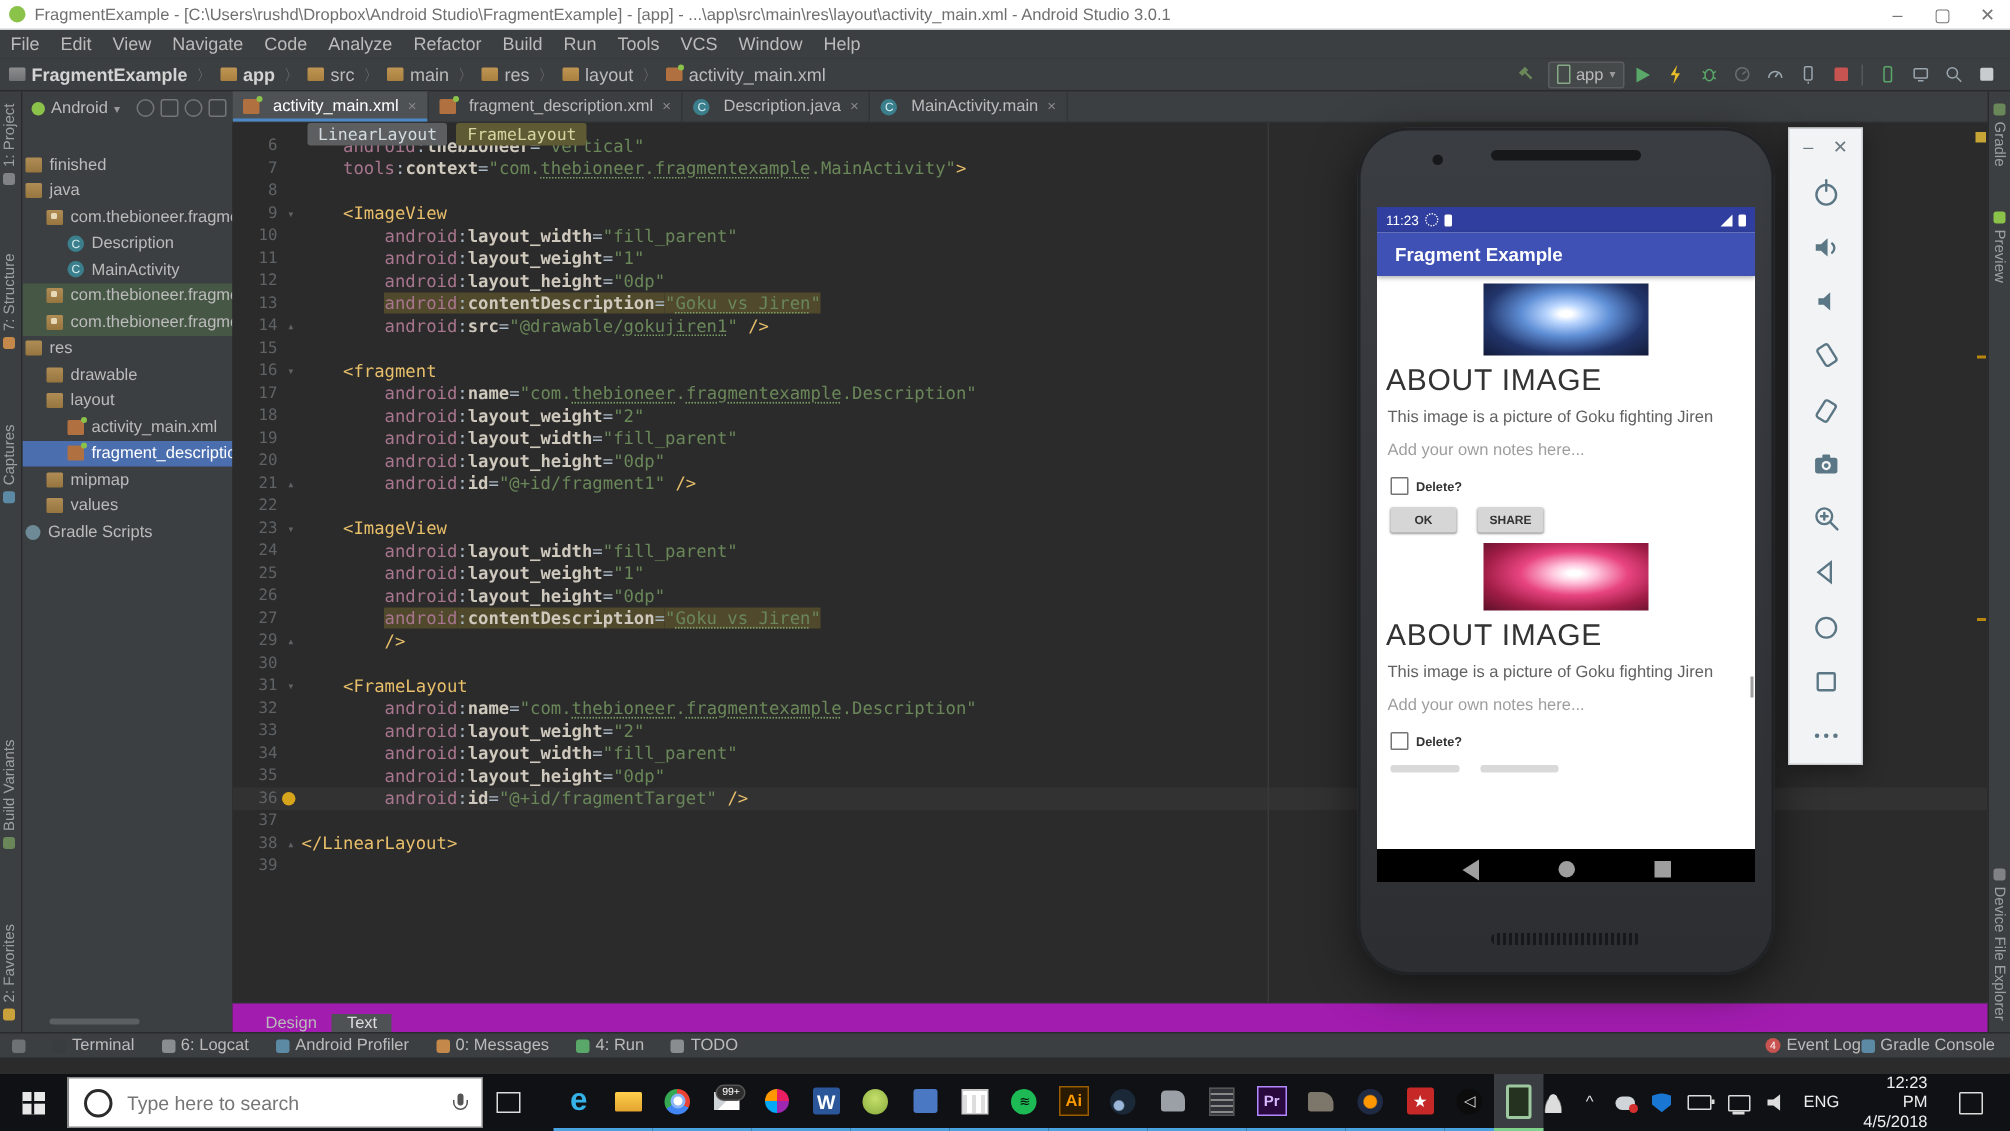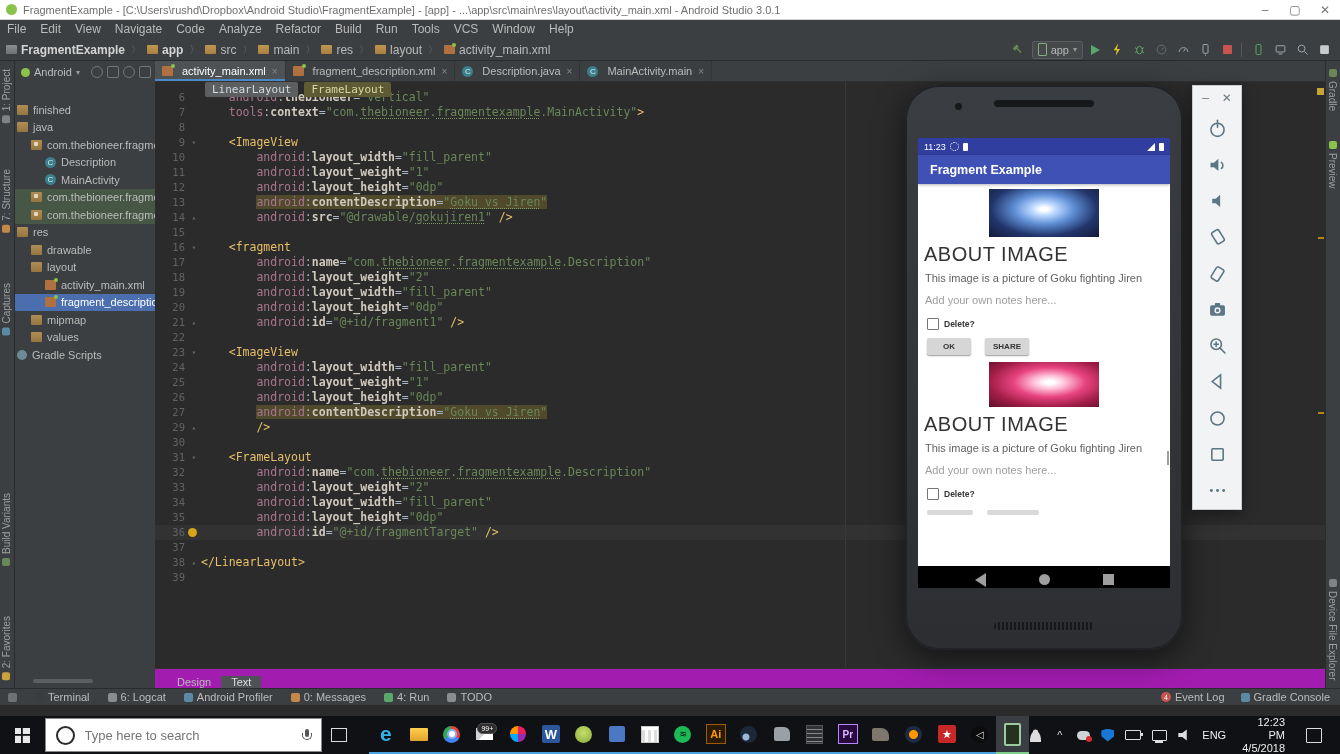--- a/index.html
+++ b/index.html
@@ -98,21 +98,21 @@
   
   #dtstrip{position:absolute;left:0;bottom:0;right:0;height:20px;background:#a21caf;border-top:1px solid #2f3133;
            display:flex;align-items:flex-end;padding-left:12px;box-sizing:border-box}
   .dttab{display:flex;align-items:center;padding:0 10px;font-size:11px;color:#bbb}
   .dttab.sel{background:#4e5254;color:#ddd}
   
   #twbar{left:0;top:688px;width:1340px;height:17px;background:#3c3f41;border-top:1px solid #292b2d;
          display:flex;align-items:center;font-size:11px;color:#bbb;box-sizing:border-box}
   .twi{display:flex;align-items:center;gap:4px;margin-left:18px}
   .twico{width:9px;height:9px;border-radius:2px;flex:none}
-  #twright{margin-left:auto;display:flex;align-items:center;margin-right:10px;gap:16px}
+  #twright{margin-left:auto;display:flex;align-items:center;margin-right:10px;}
   .evdot{width:10px;height:10px;border-radius:50%;background:#C75450;color:#fff;font-size:7px;display:flex;
          align-items:center;justify-content:center}
   #statusbar{left:0;top:705px;width:1340px;height:11px;background:#3c3f41;display:flex;align-items:center;
              font-size:10px;color:#b0b0b0}
   #sb-right{margin-left:auto;display:flex;gap:14px;margin-right:26px;align-items:center}
   .sbico{width:8px;height:8px;border:1px solid #8a8d8f;border-radius:1px;margin:0 6px 0 8px}
   
   #taskbar{left:0;top:716px;width:1340px;height:38px;background:#101114;display:flex;align-items:center;color:#eee}
   #startbtn{width:46px;height:38px;display:flex;align-items:center;justify-content:center}
   .winlogo{width:15px;height:15px;background:

